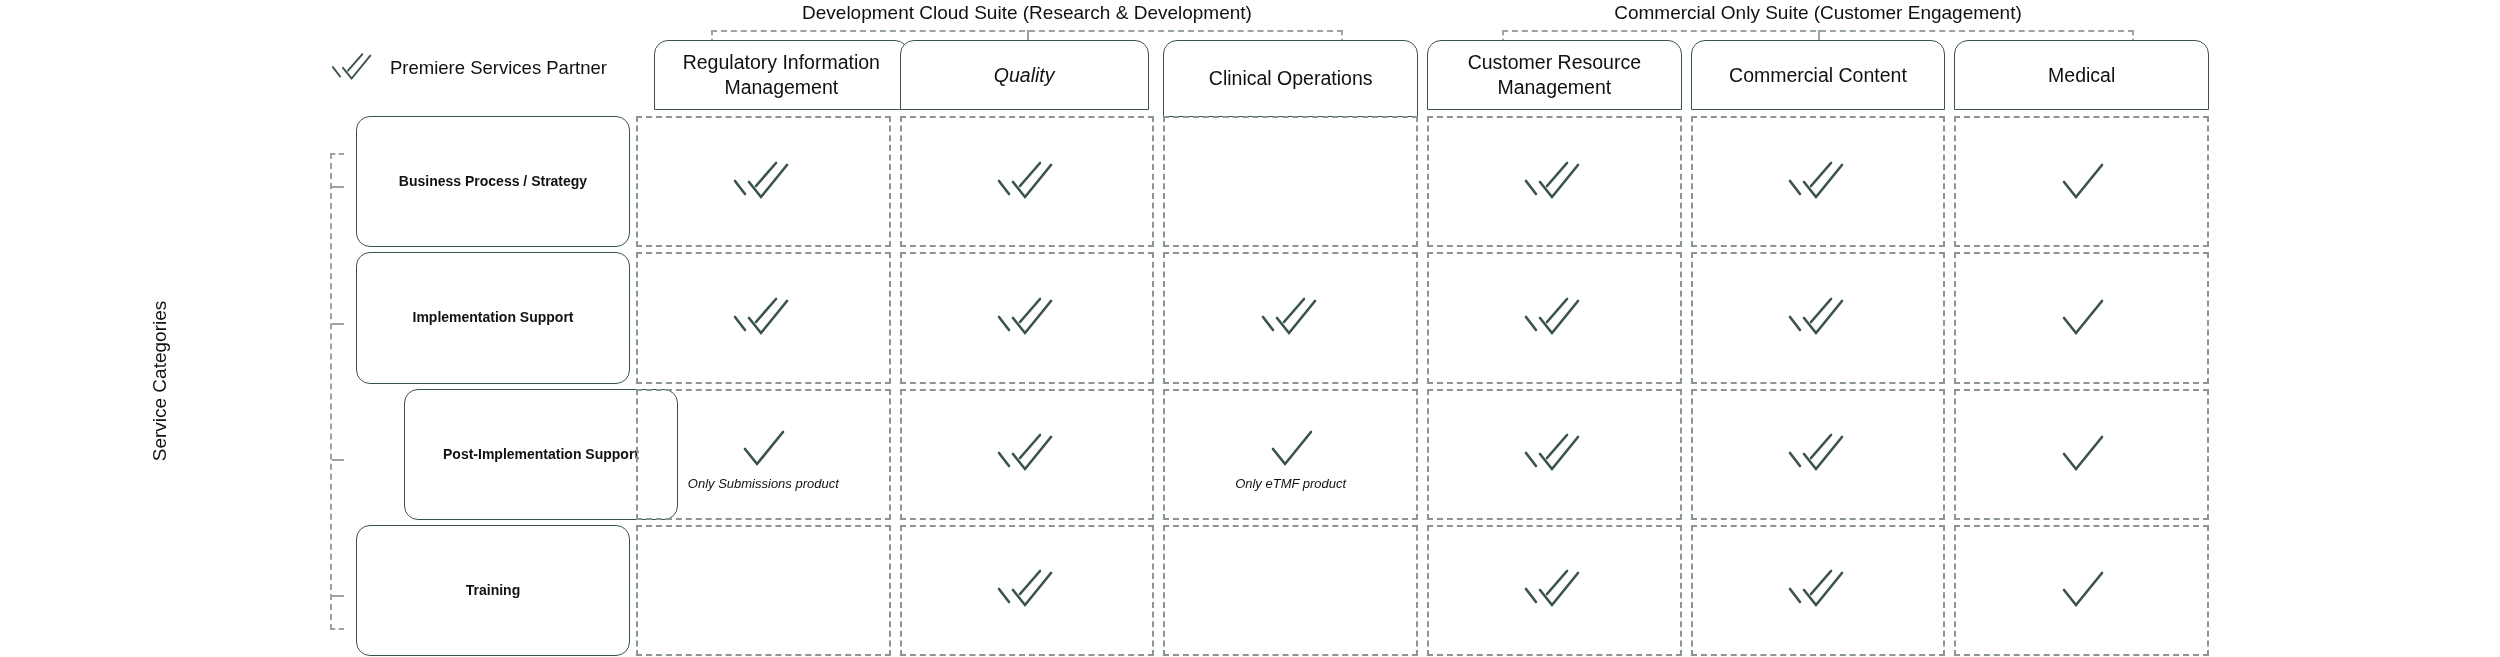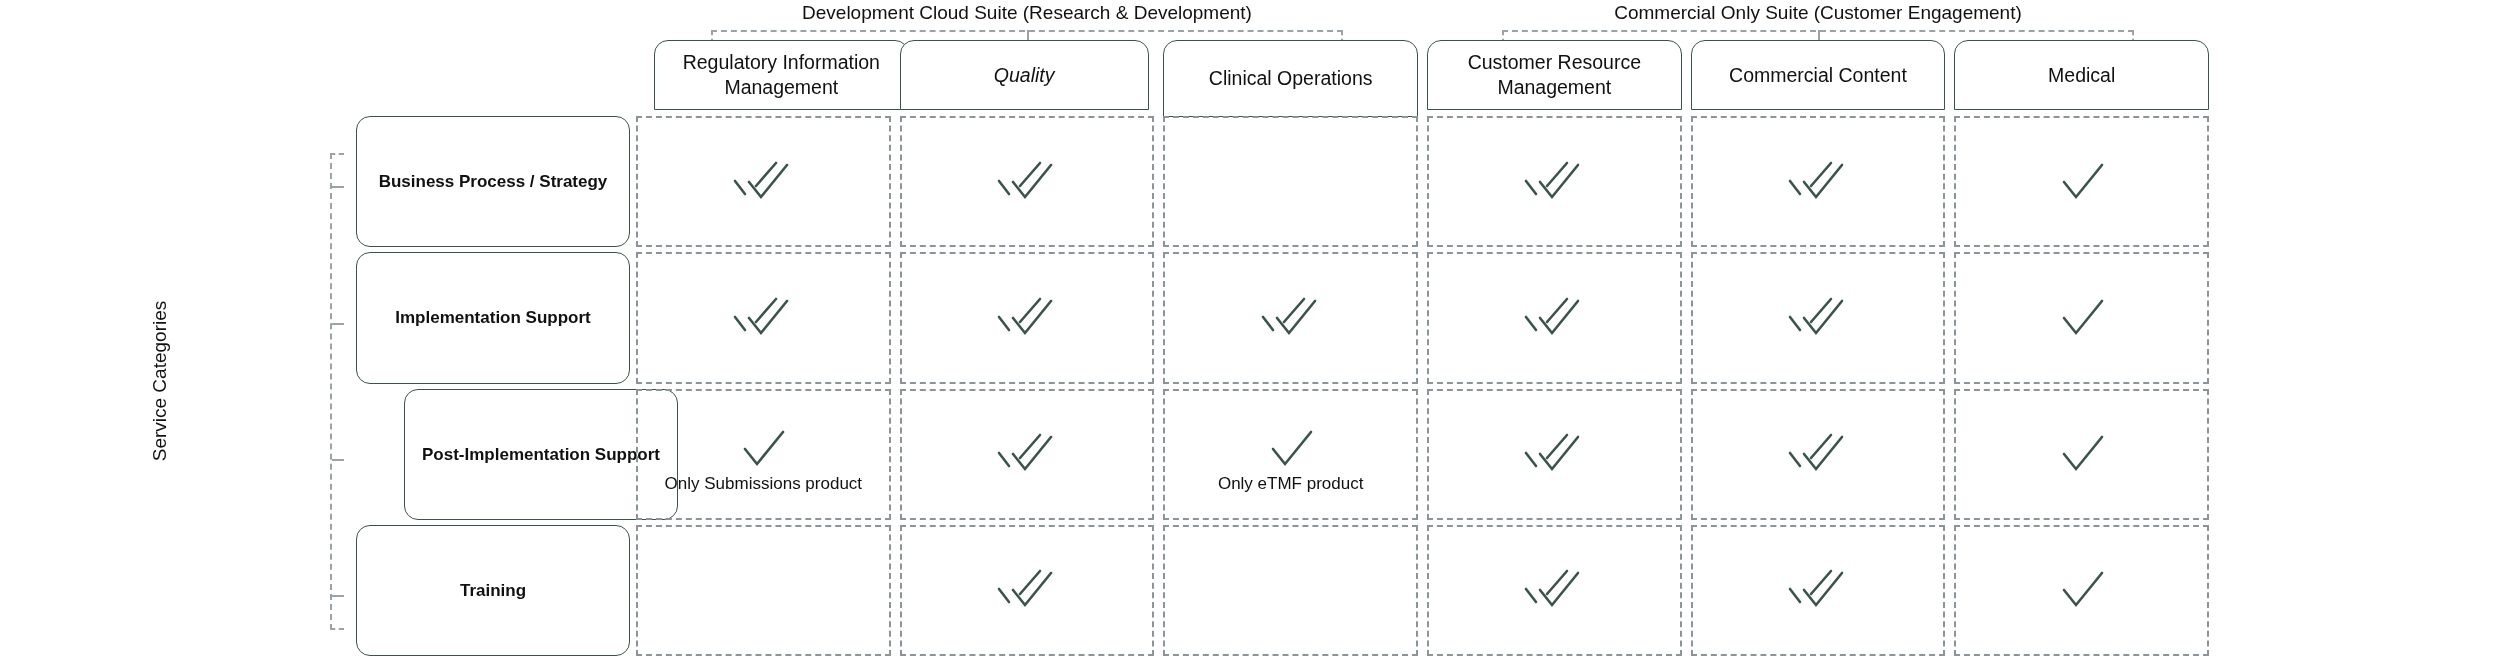--- a/index.html
+++ b/index.html
@@ -65,21 +65,21 @@
   .row-head {
     position: absolute;
     background: #fff;
     border: 1.4px solid #3a5449;
     border-radius: 14px;
     display: flex;
     align-items: center;
     justify-content: center;
     text-align: center;
     padding: 4px 10px;
-    font-size: 17px;
+    font-size: 14px;
     line-height: 25px;
     font-weight: bold;
     color: #111;
   }
 
   
   .cell {
     position: absolute;
     border: 2px dashed #8b9499;
     background: transparent;
@@ -88,25 +88,26 @@
     align-items: center;
     justify-content: center;
   }
   .cell .mark-wrap {
     display: flex;
     align-items: center;
     justify-content: center;
     height: 56px;
   }
   .cell .note {
-    font-size: 17px;
+    font-size: 13px;
     line-height: 18px;
     color: #111;
     white-space: nowrap;
     margin-top: -2px;
+    font-style: italic;
   }
   .cell.has-note .mark-wrap { margin-top: 6px; }
 
   
   .side-bracket {
     position: absolute;
     border: 2px dashed #9aa3a8;
     border-right: none;
   }
   .side-bracket .stick {
@@ -145,20 +146,30 @@
     align-items: center;
   }
 
   svg { display: block; overflow: visible; }
 </style>
 </head>
 <body>
 
 <div id="root">
 
+  <div class="legend-row" id="legend-0" style="left:330px; top:52px;">
+    <span class="legend-icon">
+        <svg width="46.08" height="31.68" viewBox="0 0 64 44">
+          <path d="M4 21 L14 34" fill="none" stroke="#3a5449" stroke-width="2.6" stroke-linecap="round" stroke-linejoin="miter"></path>
+          <path d="M18 22 L30 37 L56 5" fill="none" stroke="#3a5449" stroke-width="2.6" stroke-linecap="round" stroke-linejoin="miter"></path>
+          <path d="M25 26 L45 3" fill="none" stroke="#3a5449" stroke-width="2.6" stroke-linecap="round" stroke-linejoin="miter"></path>
+        </svg>
+      </span>
+    <span class="legend-text">Premiere Services Partner</span>
+  </div>
 
   <div class="axis-title" style="left:160px; top:370px; width:200px; margin-left:-100px;">Service Categories</div>
 
   <div id="dyn">
       <div class="suite-label" style="left:607px; top:2px; width:840px;">Development Cloud Suite (Research &amp; Development)</div>
       <div class="suite-bracket" style="left:711px; top:30px; width:632.0000000000002px;">
         <span class="tick"></span>
       </div>
       <div class="suite-label" style="left:1398px; top:2px; width:840px;">Commercial Only Suite (Customer Engagement)</div>
       <div class="suite-bracket" style="left:1502px; top:30px; width:632px;">

